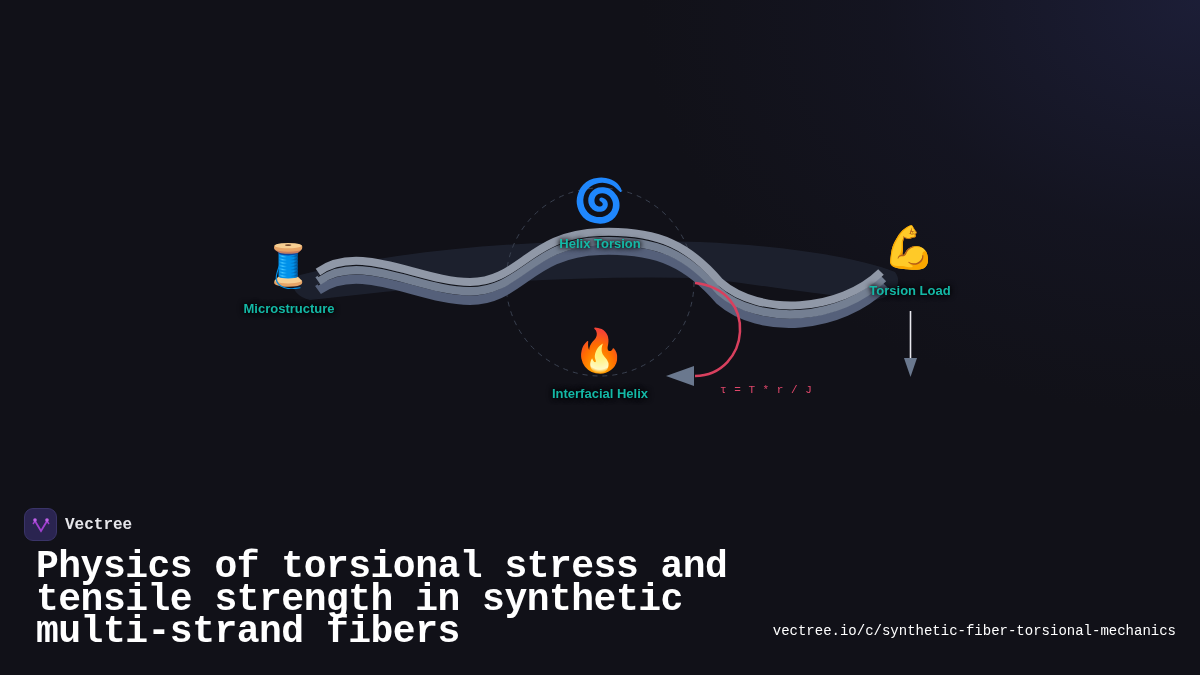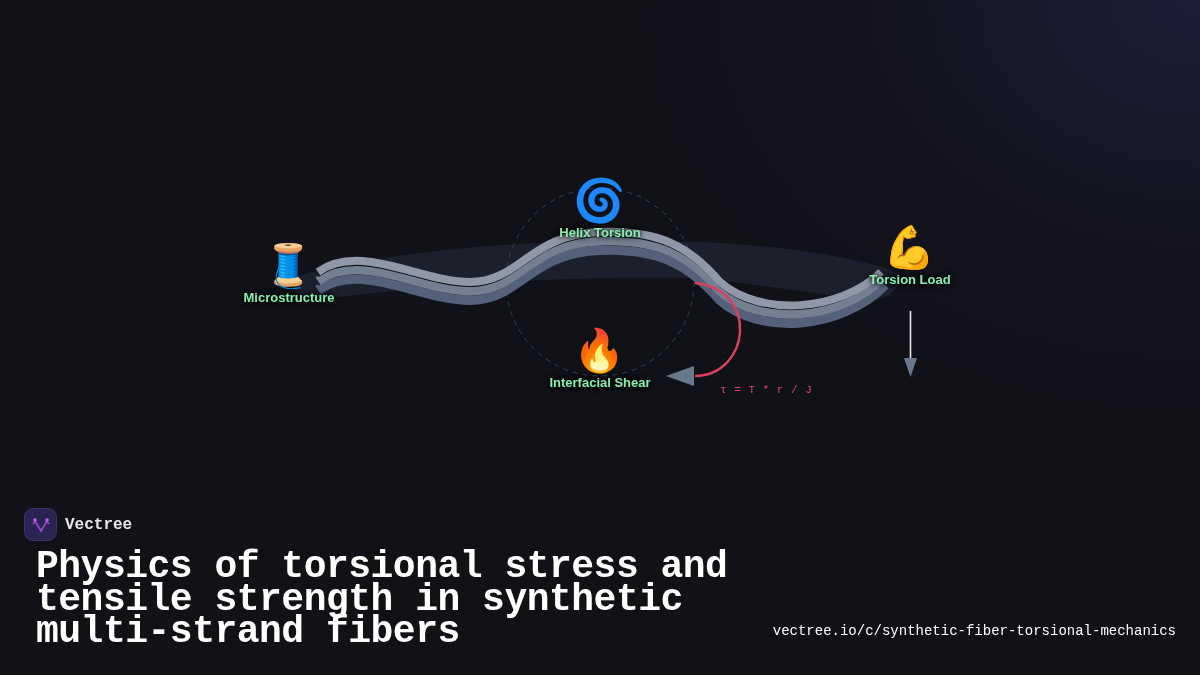--- a/index.html
+++ b/index.html
@@ -11,22 +11,22 @@
     .bg-glow {
       position: absolute; inset: 0;
       background:
         radial-gradient(ellipse 700px 520px at 1200px 0px, rgba(30,32,60,0.85) 0%, rgba(24,25,45,0.4) 45%, rgba(17,17,24,0) 80%);
       pointer-events: none;
     }
     svg.diagram { position: absolute; left: 0; top: 0; }
     .node { position: absolute; text-align: center; transform: translateX(-50%); }
     .node .emoji { font-size: 42px; line-height: 48px; display: block; }
     .node .label {
-      display: block; color: #86efac; font-weight: bold; font-size: 13px;
-      text-shadow: 0 0 4px #000, 0 0 6px #000; white-space: nowrap; margin-top: 0;
+      display: block; color: #14b8a6; font-weight: bold; font-size: 13px;
+      text-shadow: 0 0 4px #000, 0 0 6px #000; white-space: nowrap; margin-top: 11px;
     }
     .formula {
       position: absolute; left: 720px; top: 384px;
       font-family: "Liberation Mono", monospace; font-size: 11px; color: #e0476a;
       letter-spacing: 0.5px; white-space: pre;
     }
     .brand { position: absolute; left: 24px; top: 508px; display: flex; align-items: center; gap: 8px; }
     .brand-logo {
       width: 33px; height: 33px; border-radius: 9px; background: #2a2450;
       border: 1px solid #3a3468; box-sizing: border-box; display: flex; align-items: center; justify-content: center;
@@ -71,21 +71,21 @@
 <div class="node" style="left:289px; top:242px;">
   <span class="emoji">🧵</span>
   <span class="label">Microstructure</span>
 </div>
 <div class="node" style="left:600px; top:177px;">
   <span class="emoji">🌀</span>
   <span class="label">Helix Torsion</span>
 </div>
 <div class="node" style="left:600px; top:327px;">
   <span class="emoji">🔥</span>
-  <span class="label">Interfacial Shear</span>
+  <span class="label">Interfacial Helix</span>
 </div>
 <div class="node" style="left:910px; top:224px;">
   <span class="emoji">💪</span>
   <span class="label">Torsion Load</span>
 </div>
 
 <div class="formula">τ = T * r / J</div>
 
 <div class="brand">
   <div class="brand-logo">

